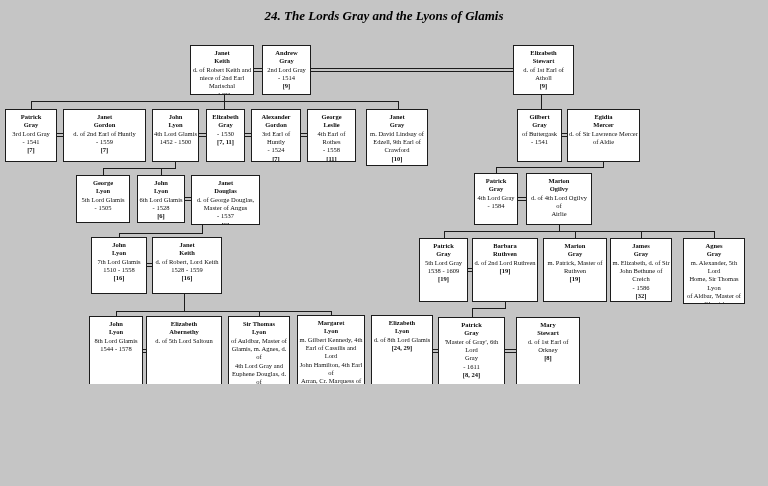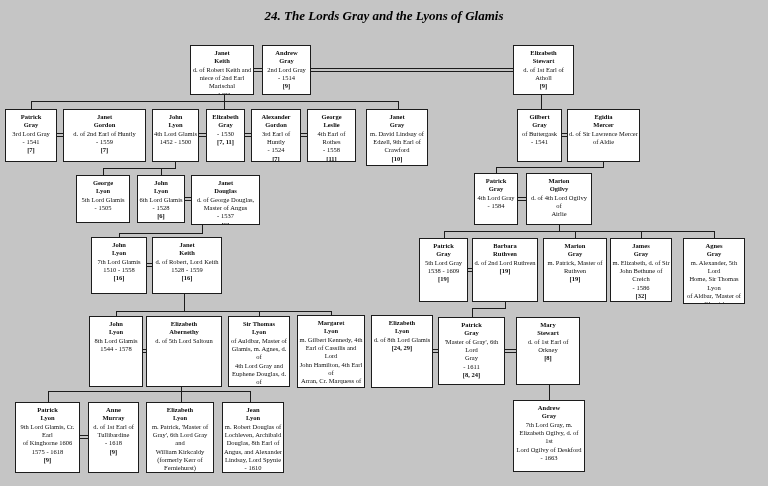--- a/index.html
+++ b/index.html
@@ -1,17 +1,17 @@
 <!DOCTYPE html>
 <html><head>
 <meta charset="utf-8">
 <style>
   html,body{margin:0;padding:0;}
   body{background:#c5c5c5;}
-  .canvas{position:relative;width:768px;height:486px;background:#c5c5c5;
+  .canvas{position:relative;width:768px;height:384px;background:#c5c5c5;
           font-family:"Liberation Serif","DejaVu Serif",serif;overflow:hidden;}
   .chart-title{position:absolute;top:8px;left:0;width:100%;text-align:center;
           font-size:13px;font-weight:bold;font-style:italic;color:#000;}
   .person-box{position:absolute;background:#fff;border:1px solid #1c1c1c;
           box-sizing:border-box;text-align:center;color:#0d0d0d;
           font-size:6.5px;line-height:1.28;padding:3px 1px 1px 1px;overflow:hidden;}
   .person-name{font-weight:bold;}
   .person-line{font-weight:normal;}
   .person-refs{font-weight:bold;}
   .sline{position:absolute;background:#1c1c1c;}

